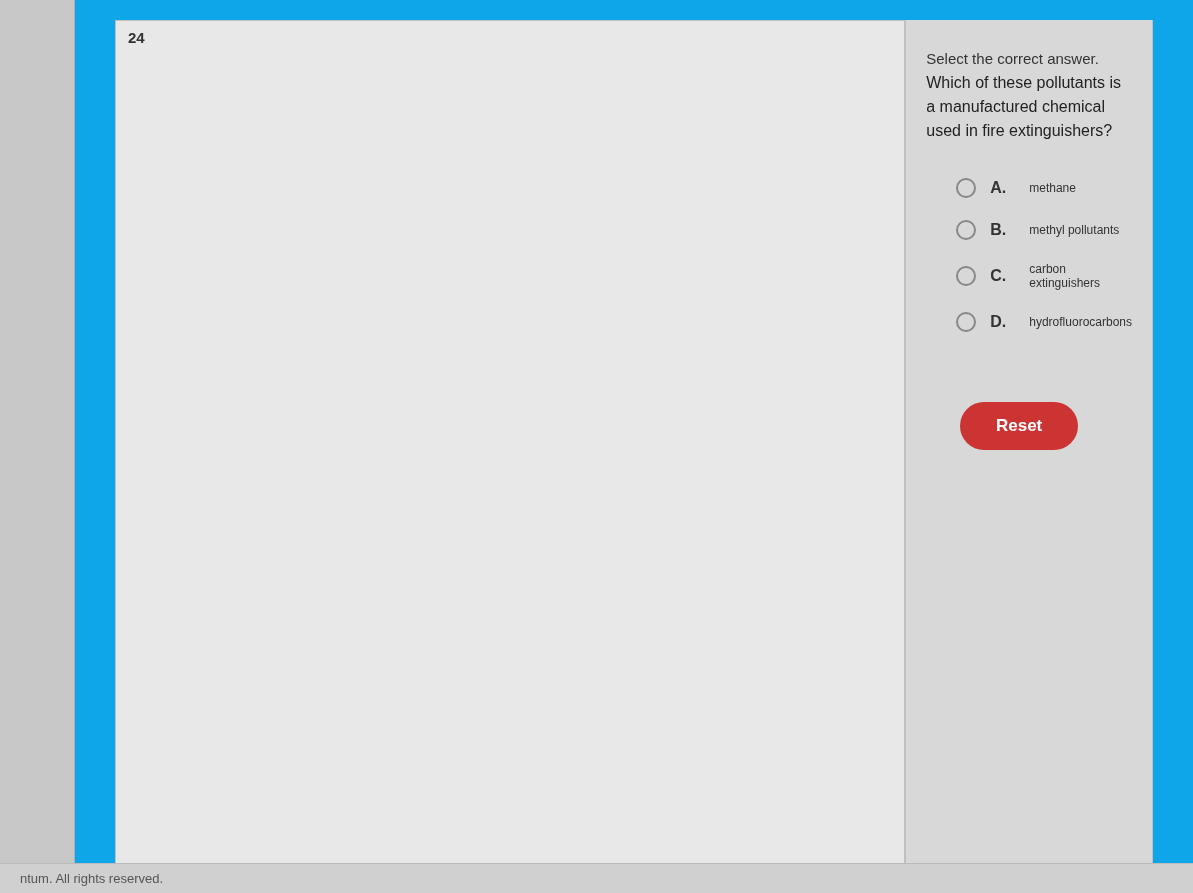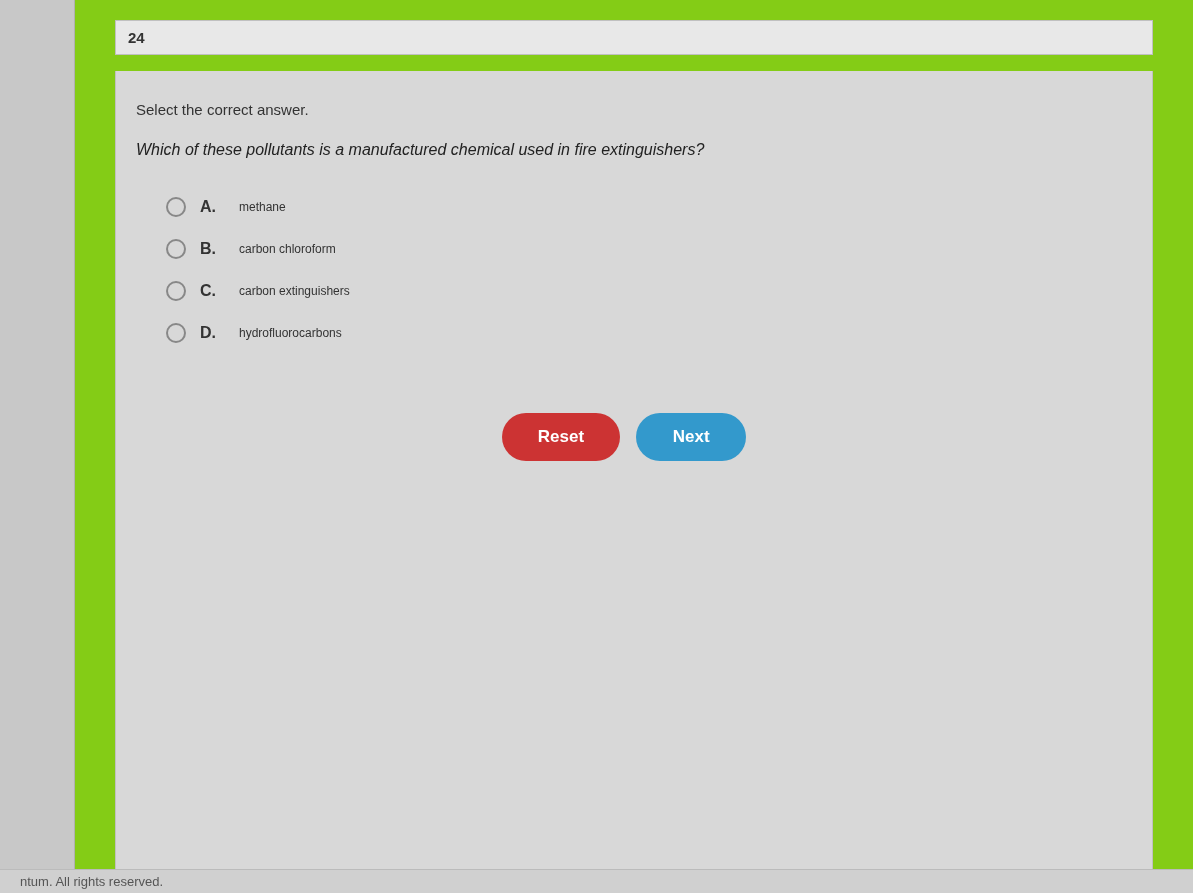--- a/index.html
+++ b/index.html
@@ -27,26 +27,25 @@
 
     .main-content {
       flex: 1;
       background-color: #d4d4d4;
       display: flex;
       flex-direction: column;
       padding: 0;
     }
 
     .question-container {
-      background-color: #84cc16;
+      background-color: #0ea5e9;
       padding: 20px 40px 0 40px;
       flex: 1;
       display: flex;
-      flex-direction: column;
-      gap: 16px;
+      flex-direction: row;
     }
 
     .question-number-bar {
       background-color: #e8e8e8;
       border: 1px solid #c0c0c0;
       padding: 8px 12px;
       font-size: 15px;
       font-weight: bold;
       color: #333;
       margin-bottom: 0;
@@ -57,29 +56,28 @@
       background-color: #d8d8d8;
       padding: 30px 20px;
       flex: 1;
       border: 1px solid #c0c0c0;
       border-top: none;
     }
 
     .instruction-text {
       font-size: 15px;
       color: #333;
-      margin-bottom: 20px;
+      margin-bottom: 4px;
     }
 
     .question-text {
       font-size: 16px;
       color: #222;
       margin-bottom: 35px;
       line-height: 1.5;
-      font-style: italic;
     }
 
     .options-list {
       list-style: none;
       display: flex;
       flex-direction: column;
       gap: 22px;
       margin-left: 30px;
       margin-bottom: 50px;
     }
@@ -150,21 +148,21 @@
     .footer-bar {
       position: fixed;
       bottom: 0;
       left: 0;
       right: 0;
       background-color: #d0d0d0;
       border-top: 1px solid #bbb;
       padding: 8px 20px;
       font-size: 13px;
       color: #555;
-      height: 24px;
+      height: 30px;
       display: flex;
       align-items: center;
     }
   </style>
 </head>
 <body>
 
 <div class="left-sidebar"></div>
 
 <div class="main-content">
@@ -184,40 +182,39 @@
 
         <li class="option-item">
           <div class="option-radio"></div>
           <span class="option-letter">A.</span>
           <span class="option-text">methane</span>
         </li>
 
         <li class="option-item">
           <div class="option-radio"></div>
           <span class="option-letter">B.</span>
-          <span class="option-text">carbon chloroform</span>
+          <span class="option-text">methyl pollutants</span>
         </li>
 
         <li class="option-item">
           <div class="option-radio"></div>
           <span class="option-letter">C.</span>
           <span class="option-text">carbon extinguishers</span>
         </li>
 
         <li class="option-item">
           <div class="option-radio"></div>
           <span class="option-letter">D.</span>
           <span class="option-text">hydrofluorocarbons</span>
         </li>
 
       </ul>
 
       <div class="buttons-row">
         <button class="btn-reset">Reset</button>
-        <button class="btn-next">Next</button>
       </div>
 
     </div>
   </div>
 </div>
 
 <div class="footer-bar">
   <span>ntum. All rights reserved.</span>
 </div>
 

